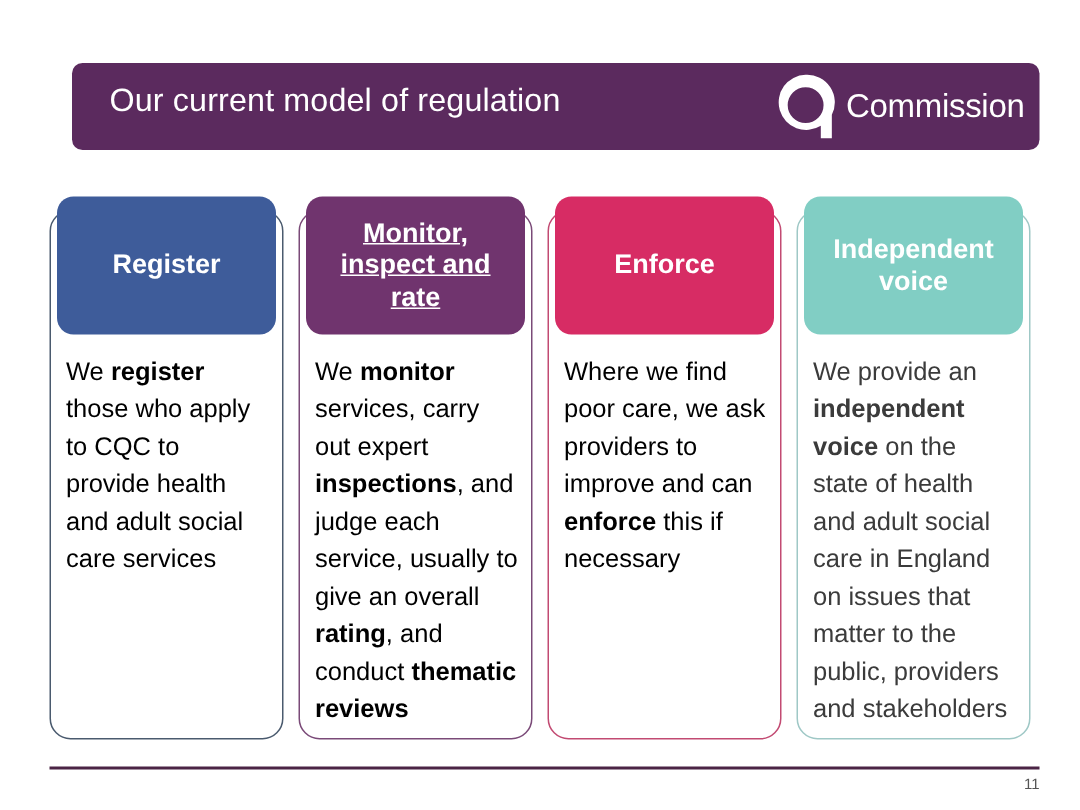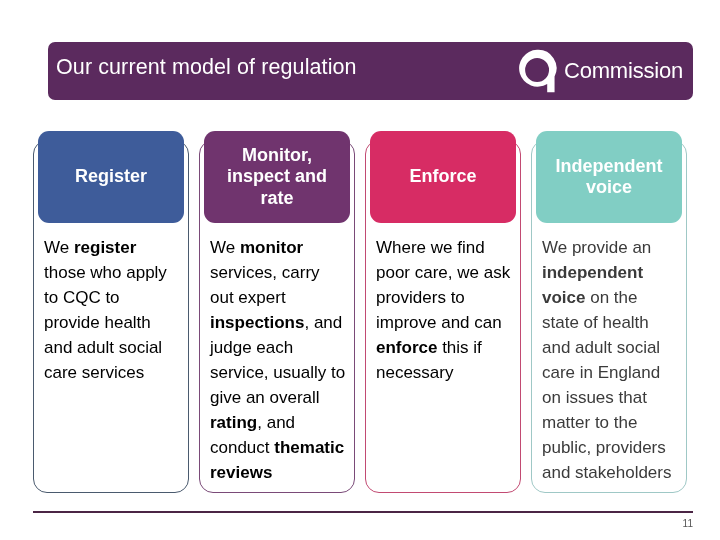--- a/index.html
+++ b/index.html
@@ -21,21 +21,21 @@
     left: 48px;
     top: 42px;
     width: 645px;
     height: 58px;
     background: #5B2A5E;
     border-radius: 7px;
     box-sizing: border-box;
   }
   .title-text {
     position: absolute;
-    left: 8px;
+    left: 25px;
     top: 13px;
     font-size: 21.5px;
     color: #ffffff;
     letter-spacing: 0.1px;
     white-space: nowrap;
   }
   
   .logo {
     position: absolute;
     right: 10px;
@@ -109,21 +109,21 @@
     align-items: center;
     justify-content: center;
     text-align: center;
     color: #ffffff;
     font-size: 18px;
     font-weight: bold;
     line-height: 1.18;
     padding: 0 6px;
   }
   .col.c0 .pill { background: #3E5C9A; }
-  .col.c1 .pill { background: #70346E; }
+  .col.c1 .pill { background: #70346E; text-decoration: underline; }
   .col.c2 .pill { background: #D72C64; }
   .col.c3 .pill { background: #81CEC4; }
 
   
   .body-text {
     position: absolute;
     left: 11px;
     top: 110px;
     width: 136px;
     font-size: 17px;

